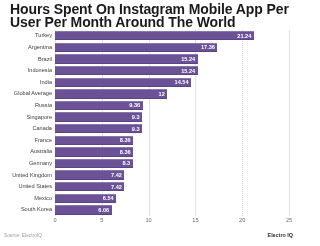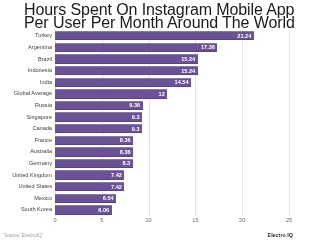--- a/index.html
+++ b/index.html
@@ -19,25 +19,25 @@
     width: 300px;
     height: 246px;
     position: relative;
     background: #ffffff;
     box-sizing: border-box;
     padding: 0;
   }
   
   #chart-title {
     position: absolute;
-    left: 24px;
+    left: 10px;
     top: 3px;
     width: 286px;
-    font-size: 16px;
-    font-weight: normal;
+    font-size: 14px;
+    font-weight: bold;
     line-height: 13.2px;
     letter-spacing: -0.1px;
     color: #1a1a1a;
   }
   
   #plot {
     position: absolute;
     left: 0px;
     top: 30px;
     width: 300px;

